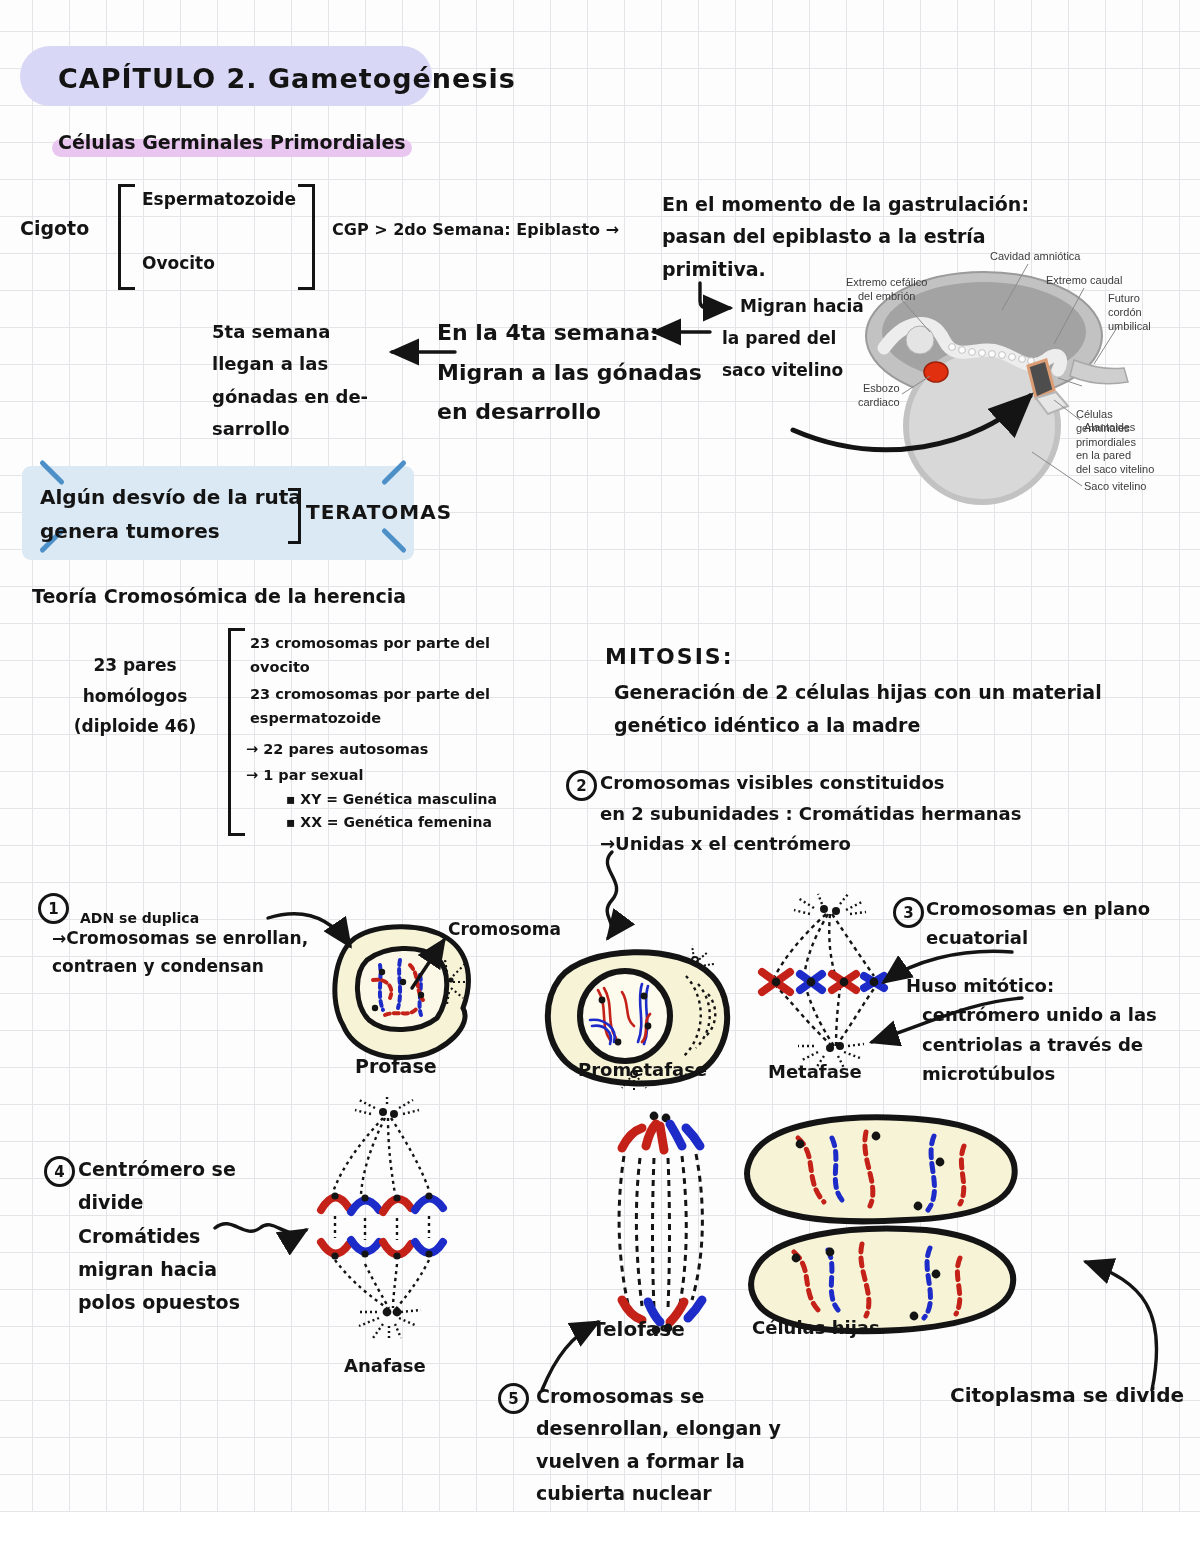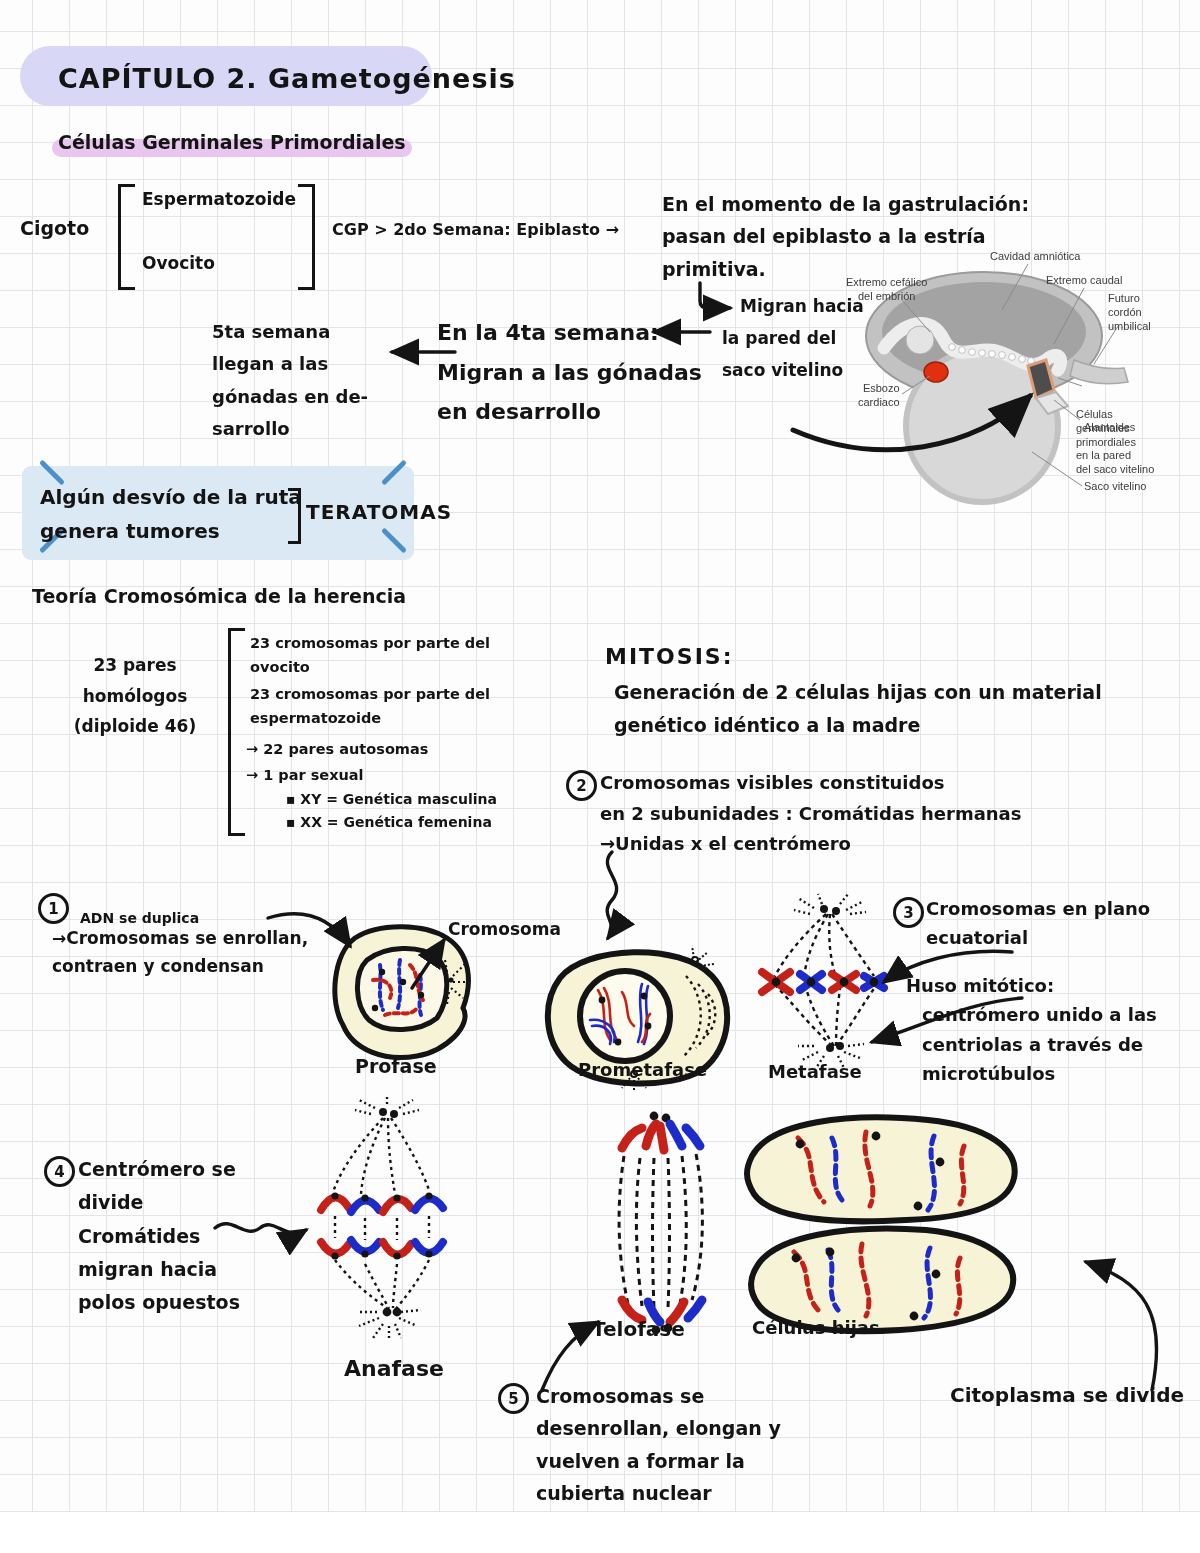--- a/index.html
+++ b/index.html
@@ -345,21 +345,21 @@
         <line x1="88" y1="226" x2="78" y2="240"></line>
       <line x1="100" y1="226" x2="106" y2="240"></line>
         <line x1="104" y1="220" x2="122" y2="228"></line>
       <line x1="82" y1="214" x2="62" y2="214"></line>
         <line x1="106" y1="214" x2="126" y2="212"></line>
       <line x1="94" y1="228" x2="94" y2="242"></line>
     </g>
     <circle cx="92" cy="214" r="4.4" fill="#141414"></circle>
       <circle cx="102" cy="214" r="4.4" fill="#141414"></circle>
   </svg>
-  <div class="hw" style="left:344px;top:1352px;font-size:22px;">Anafase</div>
+  <div class="hw" style="left:344px;top:1352px;font-size:18px;">Anafase</div>
 
   <svg style="left:558px;top:1108px;" width="210" height="230" viewBox="0 0 210 230">
     <circle cx="96" cy="8" r="4.4" fill="#141414"></circle>
       <circle cx="108" cy="10" r="4.4" fill="#141414"></circle>
     <g stroke-linecap="round" stroke-width="9" fill="none">
       <path d="M64,40 Q72,24 84,20" stroke="#c42119"></path>
       <path d="M88,38 Q92,22 98,16" stroke="#c42119"></path>
       <path d="M112,16 Q118,26 124,38" stroke="#1d2bc8"></path>
       <path d="M128,20 Q136,28 142,38" stroke="#1d2bc8"></path>
       <path d="M102,18 Q104,30 106,42" stroke="#c42119"></path>

